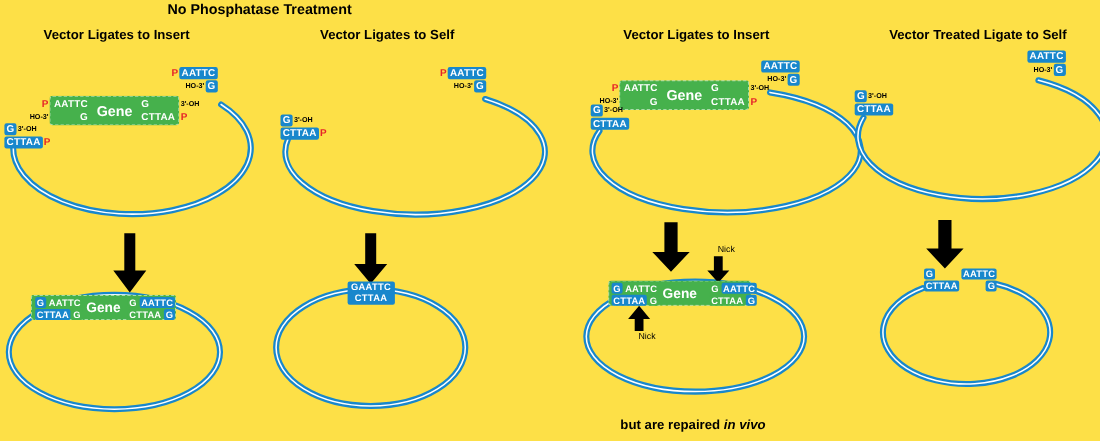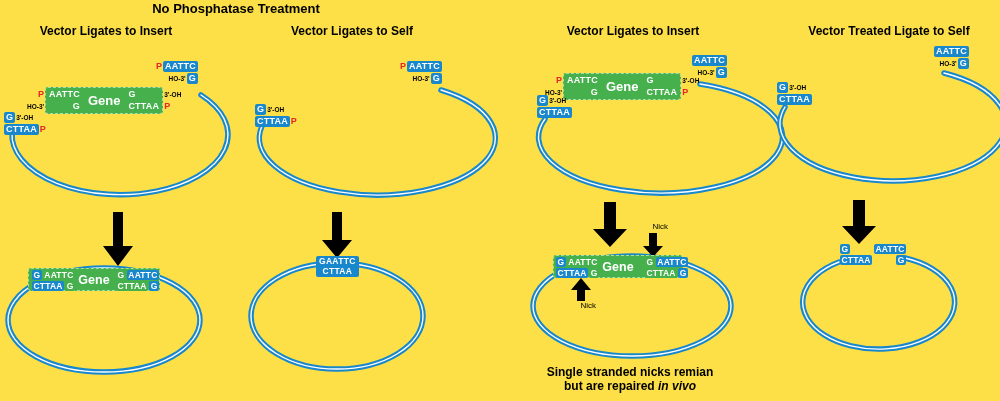--- a/index.html
+++ b/index.html
@@ -288,16 +288,15 @@
   </div>
   <div class="grp end-r" style="left:874px;top:244px">
     <div class="row">
         <span class="chip sm">AATTC</span>
       </div>
     <div class="row">
         <span class="chip sm">G</span>
       </div>
   </div>
 
-  <div class="cap" style="left:500px;top:365px">Single stranded nicks remian</div>
   <div class="cap" style="left:500px;top:379px"><span>but are repaired </span><i>in vivo</i></div>
 
 </div>
 
 </body></html>

